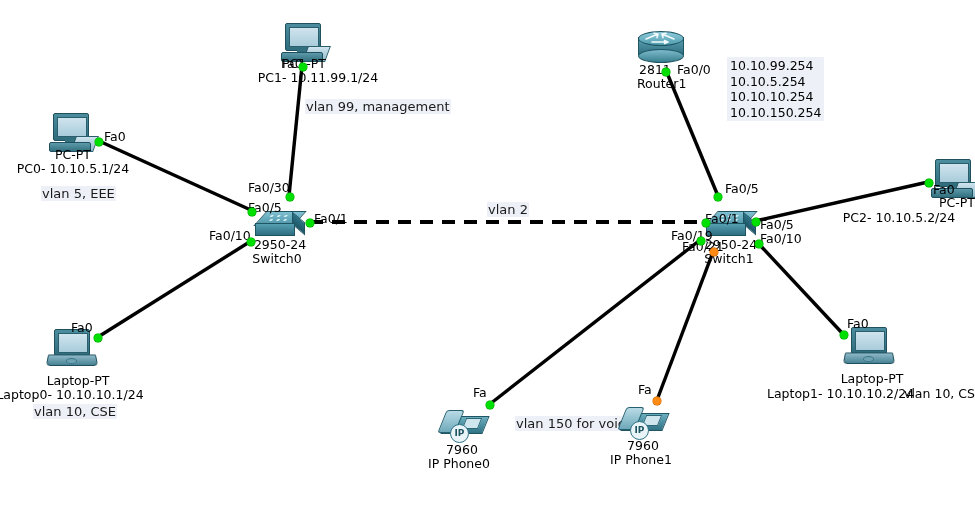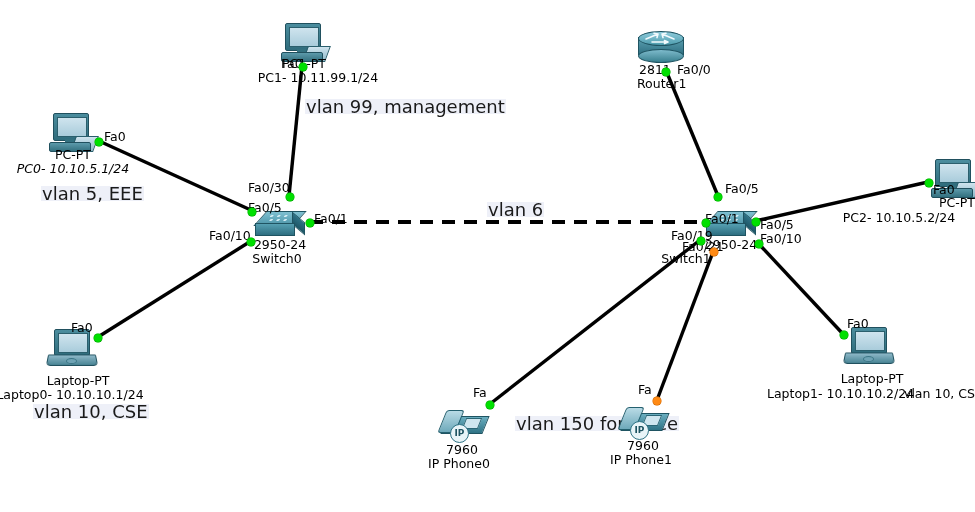--- a/index.html
+++ b/index.html
@@ -42,21 +42,21 @@
   .port-lbl {
     position: absolute;
     white-space: nowrap;
     font-size: 12.5px;
     color: #000000;
     line-height: 13px;
   }
   .vlan-note {
     position: absolute;
     white-space: nowrap;
-    font-size: 18px;
+    font-size: 13px;
     color: #1a1a1a;
     background: #eef0f8;
     line-height: 15px;
     padding: 0 1px;
   }
   .ip-block {
     position: absolute;
     background: #eef0f8;
     font-size: 12.5px;
     color: #000000;
@@ -279,21 +279,21 @@
           <div class="mon-screen"></div>
         </div>
       <div class="mon-stand"></div>
       <div class="kbd"></div>
       <div class="base"></div>
     </div>
   </div>
   <div class="port-lbl" style="left:104px; top:130px;">Fa0</div>
   <div class="led up" style="left:99px; top:142px;"></div>
   <div class="lbl center" style="left:73px; top:148px;">PC-PT</div>
-  <div class="lbl center" style="left:73px; top:162px;font-style:italic;">PC0- 10.10.5.1/24</div>
+  <div class="lbl center" style="left:73px; top:162px;">PC0- 10.10.5.1/24</div>
   <div class="vlan-note" style="left:41px; top:186px;">vlan 5, EEE</div>
 
   <div class="node" style="left:72px; top:350px; width:120px;">
     <div class="node-icon laptop">
       <div class="lid">
           <div class="lid-screen"></div>
         </div>
       <div class="deck"></div>
       <div class="pad"></div>
     </div>
@@ -322,39 +322,45 @@
   <div class="led up" style="left:290px; top:197px;"></div>
   <div class="port-lbl" style="left:248px; top:201px;">Fa0/5</div>
   <div class="led up" style="left:252px; top:212px;"></div>
   <div class="port-lbl" style="left:314px; top:212px;">Fa0/1</div>
   <div class="led up" style="left:310px; top:223px;"></div>
   <div class="port-lbl" style="left:209px; top:229px;">Fa0/10</div>
   <div class="led up" style="left:251px; top:242px;"></div>
   <div class="lbl center" style="left:280px; top:238px;">2950-24</div>
   <div class="lbl center" style="left:277px; top:252px;">Switch0</div>
 
-  <div class="vlan-note" style="left:487px; top:202px;">vlan 6</div>
+  <div class="vlan-note" style="left:487px; top:202px;">vlan 2</div>
 
   <div class="node" style="left:661px; top:48px; width:60px;">
     <div class="node-icon router">
       <div class="body"></div>
       <div class="bottom"></div>
       <div class="top-face"></div>
       <svg class="arrows" viewBox="0 0 44 15">
         <path d="M8 9 L20 4 M20 4 L16 3.2 M20 4 L19 7.6" stroke="#f2fafd" stroke-width="1.6" fill="none" stroke-linecap="round"></path>
         <path d="M36 9 L24 4 M24 4 L28 3.2 M24 4 L25 7.6" stroke="#f2fafd" stroke-width="1.6" fill="none" stroke-linecap="round"></path>
         <path d="M14 12 L30 12 M30 12 L26.5 10.6 M30 12 L26.5 13.4" stroke="#f2fafd" stroke-width="1.6" fill="none" stroke-linecap="round"></path>
       </svg>
     </div>
   </div>
   <div class="lbl" style="left:639px; top:63px;">2811</div>
   <div class="port-lbl" style="left:677px; top:63px;">Fa0/0</div>
   <div class="led up" style="left:666px; top:72px;"></div>
   <div class="lbl" style="left:637px; top:77px;">Router1</div>
 
+  <div class="ip-block" style="left:727px; top:57px;">
+    <div>10.10.99.254</div>
+    <div>10.10.5.254</div>
+    <div>10.10.10.254</div>
+    <div>10.10.150.254</div>
+  </div>
 
   <div class="node" style="left:731px; top:222px; width:60px;">
     <div class="node-icon switch">
       <div class="top">
         <div class="dot" style="left:7px; top:3px;"></div>
         <div class="dot" style="left:14px; top:3px;"></div>
         <div class="dot" style="left:21px; top:3px;"></div>
         <div class="dot" style="left:10px; top:7px;"></div>
         <div class="dot" style="left:17px; top:7px;"></div>
         <div class="dot" style="left:24px; top:7px;"></div>
@@ -369,21 +375,21 @@
   <div class="led up" style="left:706px; top:223px;"></div>
   <div class="port-lbl" style="left:760px; top:218px;">Fa0/5</div>
   <div class="led up" style="left:756px; top:222px;"></div>
   <div class="port-lbl" style="left:760px; top:232px;">Fa0/10</div>
   <div class="led up" style="left:759px; top:244px;"></div>
   <div class="port-lbl" style="left:671px; top:229px;">Fa0/19</div>
   <div class="led up" style="left:701px; top:241px;"></div>
   <div class="port-lbl" style="left:682px; top:240px;">Fa0/21</div>
   <div class="led warn" style="left:714px; top:252px;"></div>
   <div class="lbl center" style="left:731px; top:238px;">2950-24</div>
-  <div class="lbl center" style="left:686px; top:252px;">Switch1</div>
+  <div class="lbl center" style="left:729px; top:252px;">Switch1</div>
 
   <div class="node" style="left:955px; top:180px; width:120px;">
     <div class="node-icon pc">
       <div class="mon-body">
           <div class="mon-screen"></div>
         </div>
       <div class="mon-stand"></div>
       <div class="kbd"></div>
       <div class="base"></div>
     </div>

